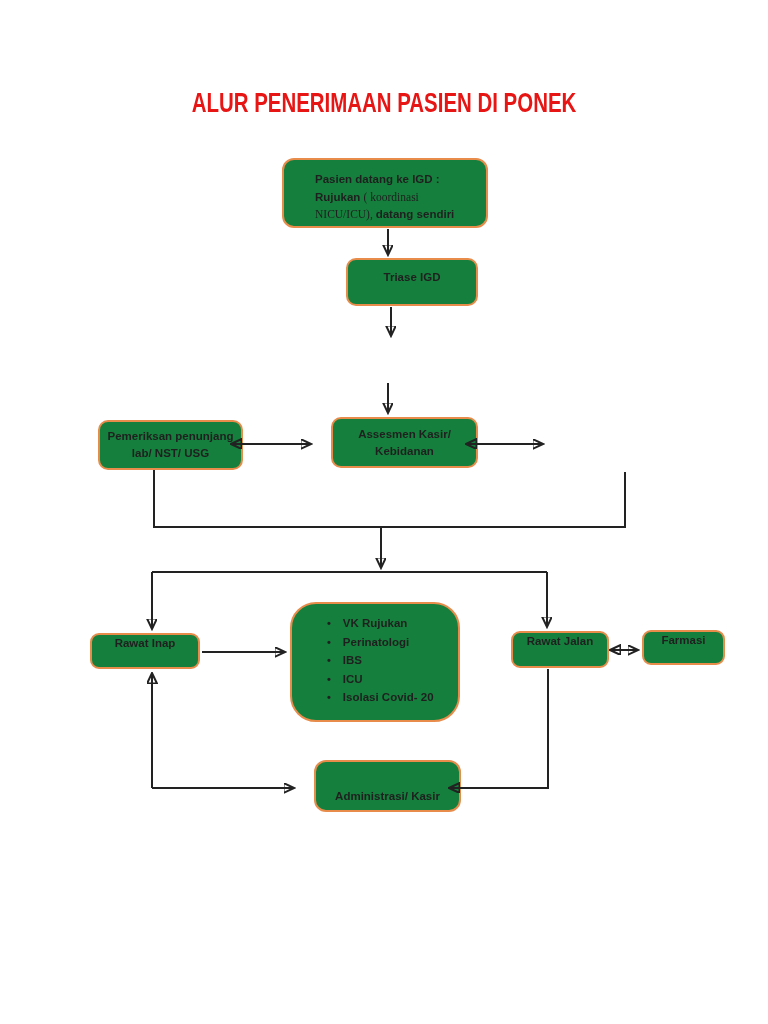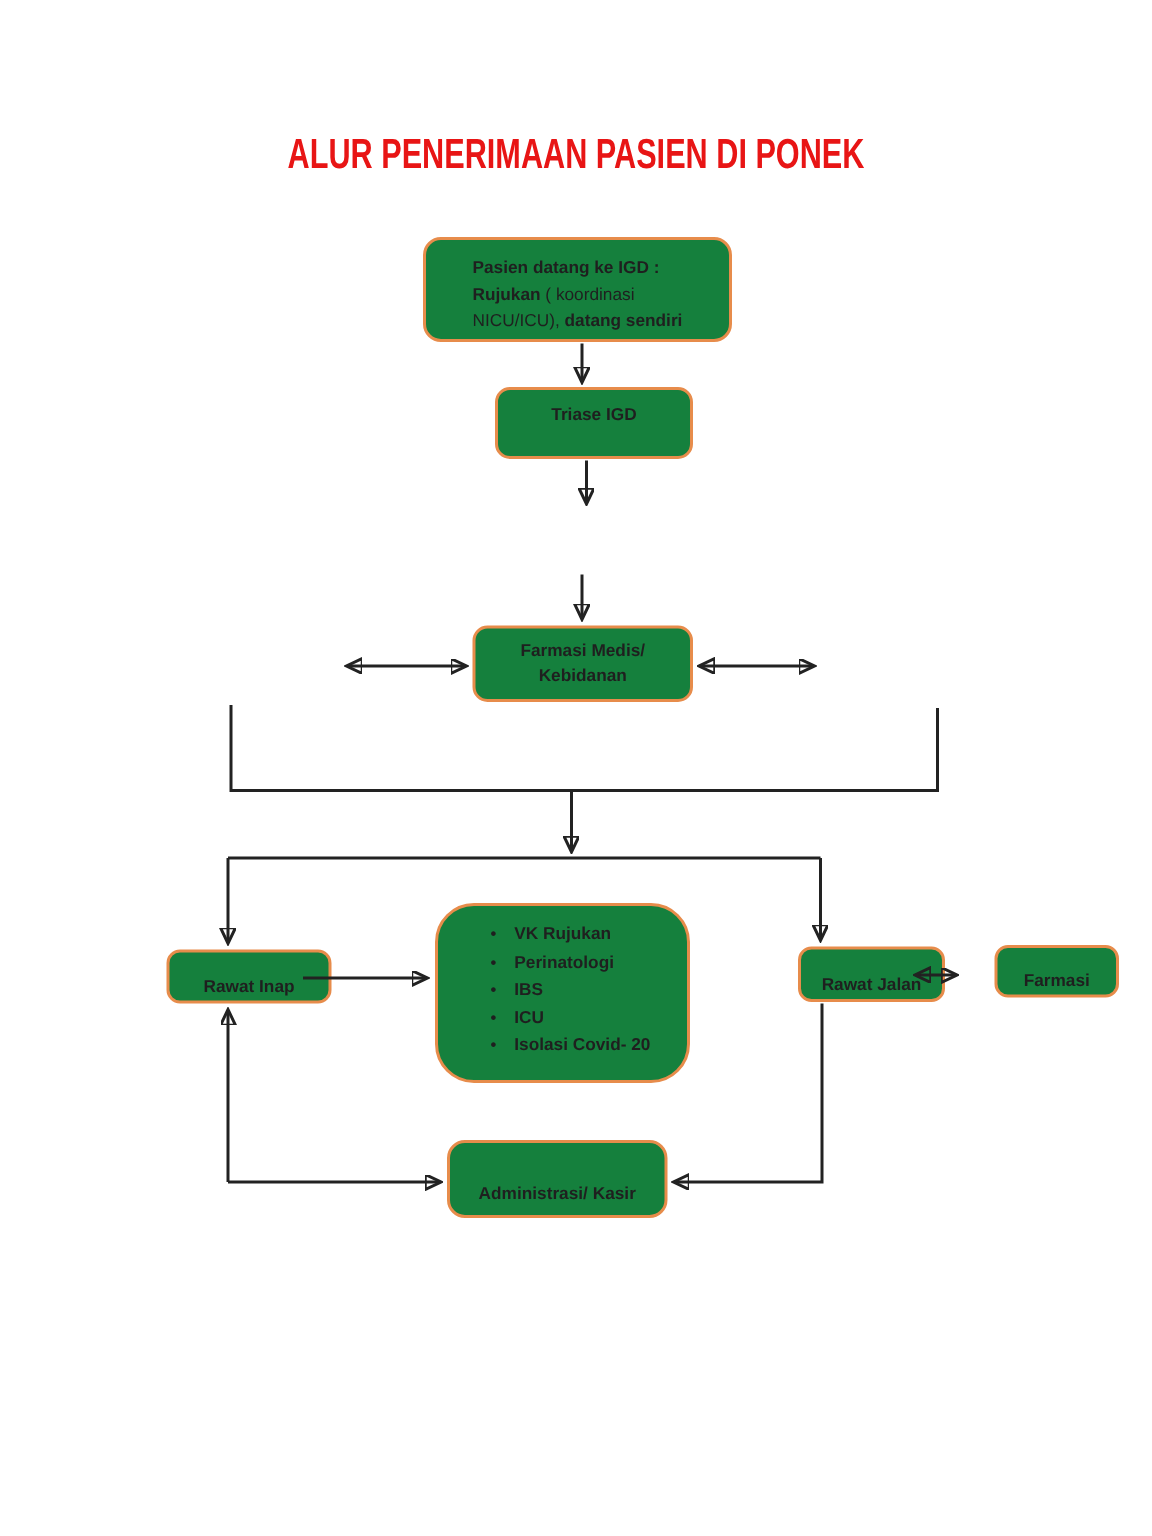--- a/index.html
+++ b/index.html
@@ -10,23 +10,23 @@
   .title{
     position:absolute;left:0;top:88px;width:768px;text-align:center;
     font-weight:bold;font-size:28px;line-height:30px;color:#e81515;
     transform:scaleX(.73);transform-origin:50% 50%;white-space:nowrap;
   }
   .node{
     position:absolute;background:#15803d;border:2.5px solid #e78c4b;
     border-radius:10px;box-sizing:border-box;font-weight:bold;
     font-size:11.5px;line-height:17px;z-index:2;
   }
-  .center{text-align:center;}
-  .vcenter{display:flex;align-items:flex-end;justify-content:center;margin-left:21px;}
-  .rw{font-weight:400;}
+  .center{text-align:center;margin-left:16px;}
+  .vcenter{display:flex;align-items:flex-start;justify-content:center;}
+  .rw{font-weight:400;font-family:Liberation Serif, serif;}
   .n-pasien{left:282px;top:158px;width:206px;height:70px;border-radius:12px;padding:11px 4px 0 31px;line-height:17.5px;}
   .n-triase{left:330px;top:258px;width:132px;height:48px;padding-top:9px;}
   .n-ponek{left:324px;top:340px;width:132px;height:42px;padding-top:9px;}
   .n-pemeriksan{left:82px;top:420px;width:145px;height:50px;padding-top:6px;}
   .n-assesmen{left:315px;top:417px;width:147px;height:51px;padding-top:7px;}
   .n-konsul{left:547px;top:420px;width:156px;height:51px;padding-top:7px;}
   .n-rawat-inap{left:90px;top:633px;width:110px;height:36px;border-radius:9px;}
   .n-units{left:290px;top:602px;width:170px;height:120px;border-radius:26px;padding-top:12px;}
   .n-rawat-jalan{left:511px;top:631px;width:98px;height:37px;border-radius:9px;}
   .n-farmasi{left:642px;top:630px;width:83px;height:35px;border-radius:9px;}
@@ -48,23 +48,27 @@
     <div>Pasien datang ke IGD :</div>
     <div><span>Rujukan </span><span class="rw">( koordinasi</span></div>
     <div><span class="rw">NICU/ICU), </span><span>datang sendiri</span></div>
   </div>
 
   <div class="node n-triase center">
     <span>Triase IGD</span>
   </div>
 
 
+  <div class="node n-pemeriksan center">
+    <div>Pemeriksan penunjang</div>
+    <div>lab/ NST/ USG</div>
+  </div>
 
   <div class="node n-assesmen center">
-    <div>Farmasi Medis/</div>
+    <div>Assesmen Kasir/</div>
     <div>Kebidanan</div>
   </div>
 
 
   <div class="node n-rawat-inap vcenter">
     <span>Rawat Inap</span>
   </div>
 
   <div class="node n-units">
     <ul class="units-list">

